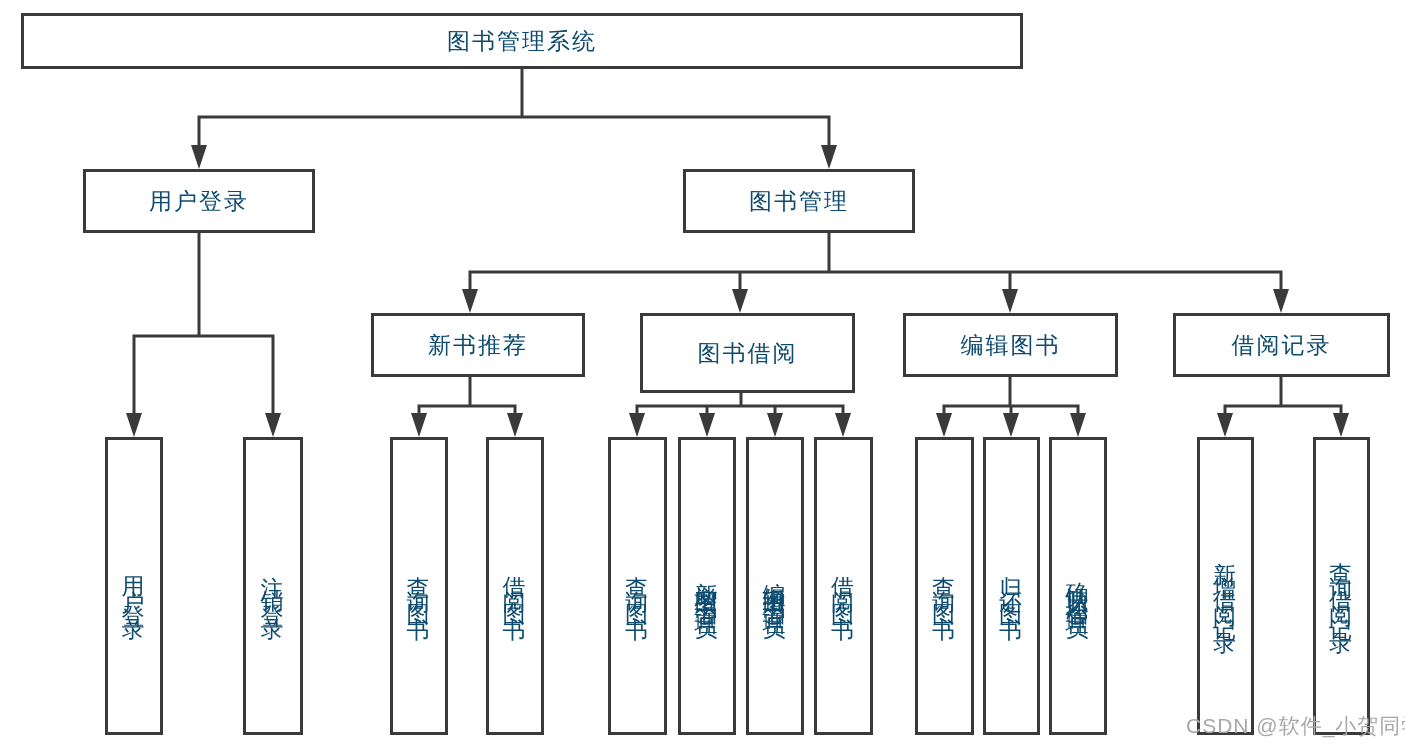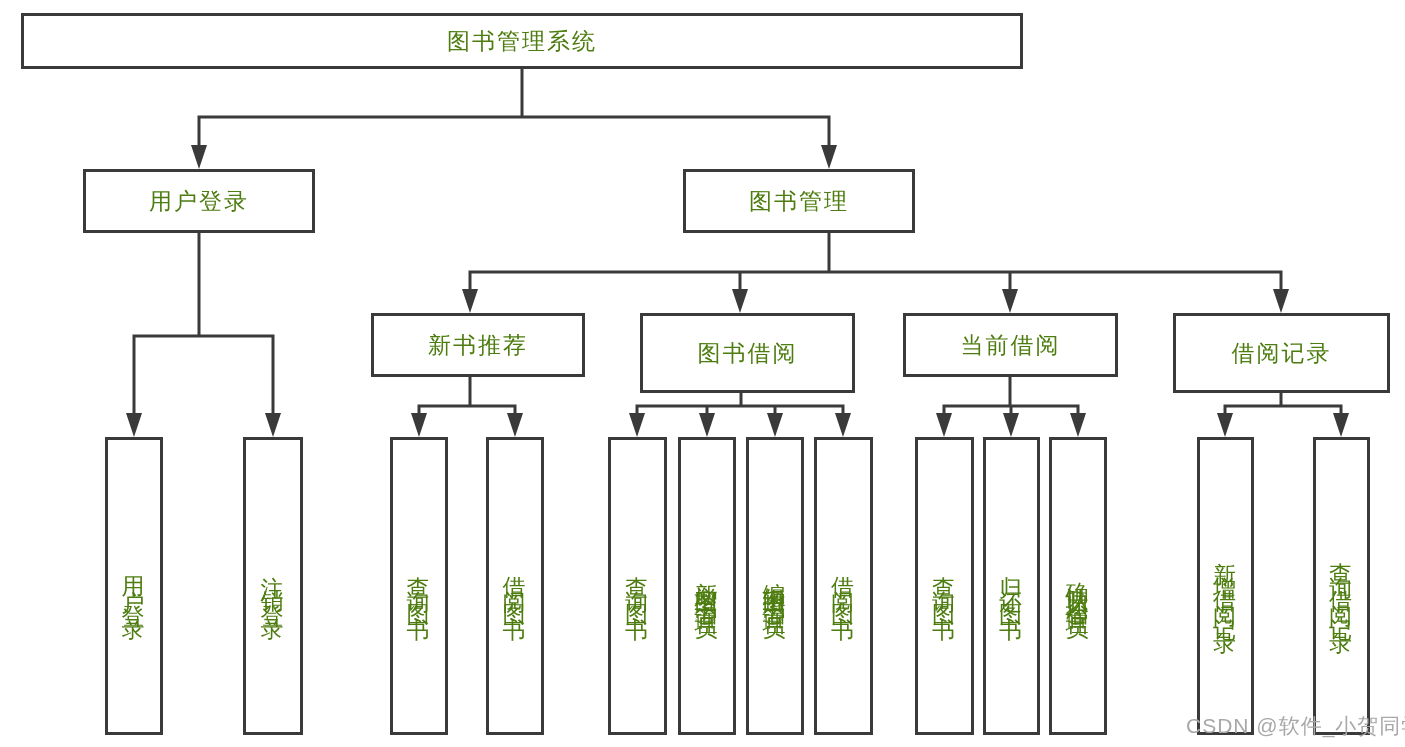--- a/index.html
+++ b/index.html
@@ -14,39 +14,39 @@
   #connectors { position: absolute; left: 0; top: 0; }
   .box {
     position: absolute;
     box-sizing: border-box;
     border: 3px solid #3a3a3a;
     background: #ffffff;
     display: flex;
     align-items: center;
     justify-content: center;
     font-size: 23px;
-    color: #4d7c0f;
+    color: #0c4a6e;
     letter-spacing: 2px;
     z-index: 2;
   }
   .vbox {
     writing-mode: vertical-rl;
     text-orientation: mixed;
     letter-spacing: 14px;
     font-size: 23px;
   }
   .vbox.tight { letter-spacing: 5px; }
   
   .n-root            { left: 21px;   top: 13px;  width: 1002px; height: 56px; }
   .n-user-login      { left: 83px;   top: 169px; width: 232px;  height: 64px; }
   .n-book-mgmt       { left: 683px;  top: 169px; width: 232px;  height: 64px; }
   .n-new-book-rec    { left: 363px;  top: 313px; width: 214px;  height: 64px; margin-left: 8px; }
   .n-book-borrow     { left: 633px;  top: 313px; width: 215px;  height: 80px; margin-left: 7px; }
   .n-current-borrow  { left: 903px;  top: 313px; width: 215px;  height: 64px; }
-  .n-borrow-record   { left: 1173px; top: 313px; width: 217px;  height: 80px; }
+  .n-borrow-record   { left: 1173px; top: 313px; width: 217px;  height: 64px; }
   .n-leaf-user-login     { left: 105px;  top: 437px; width: 58px; height: 298px; }
   .n-leaf-logout         { left: 243px;  top: 437px; width: 60px; height: 298px; }
   .n-leaf-query-book-1   { left: 390px;  top: 437px; width: 58px; height: 298px; }
   .n-leaf-borrow-book-1  { left: 486px;  top: 437px; width: 58px; height: 298px; }
   .n-leaf-query-book-2   { left: 608px;  top: 437px; width: 59px; height: 298px; }
   .n-leaf-add-book       { left: 678px;  top: 437px; width: 58px; height: 298px; }
   .n-leaf-edit-book      { left: 746px;  top: 437px; width: 58px; height: 298px; }
   .n-leaf-borrow-book-2  { left: 814px;  top: 437px; width: 59px; height: 298px; }
   .n-leaf-query-book-3   { left: 915px;  top: 437px; width: 59px; height: 298px; }
   .n-leaf-return-book    { left: 983px;  top: 437px; width: 57px; height: 298px; }
@@ -109,21 +109,21 @@
     </g>
   </svg>
 
   <div class="box n-root">图书管理系统</div>
 
   <div class="box n-user-login">用户登录</div>
   <div class="box n-book-mgmt">图书管理</div>
 
   <div class="box n-new-book-rec">新书推荐</div>
   <div class="box n-book-borrow">图书借阅</div>
-  <div class="box n-current-borrow">当前借阅</div>
+  <div class="box n-current-borrow">编辑图书</div>
   <div class="box n-borrow-record">借阅记录</div>
 
   <div class="box vbox n-leaf-user-login">用户登录</div>
   <div class="box vbox n-leaf-logout">注销登录</div>
   <div class="box vbox n-leaf-query-book-1">查询图书</div>
   <div class="box vbox n-leaf-borrow-book-1">借阅图书</div>
   <div class="box vbox n-leaf-query-book-2">查询图书</div>
   <div class="box vbox tight n-leaf-add-book">新增图书（管理员）</div>
   <div class="box vbox tight n-leaf-edit-book">编辑图书（管理员）</div>
   <div class="box vbox n-leaf-borrow-book-2">借阅图书</div>

